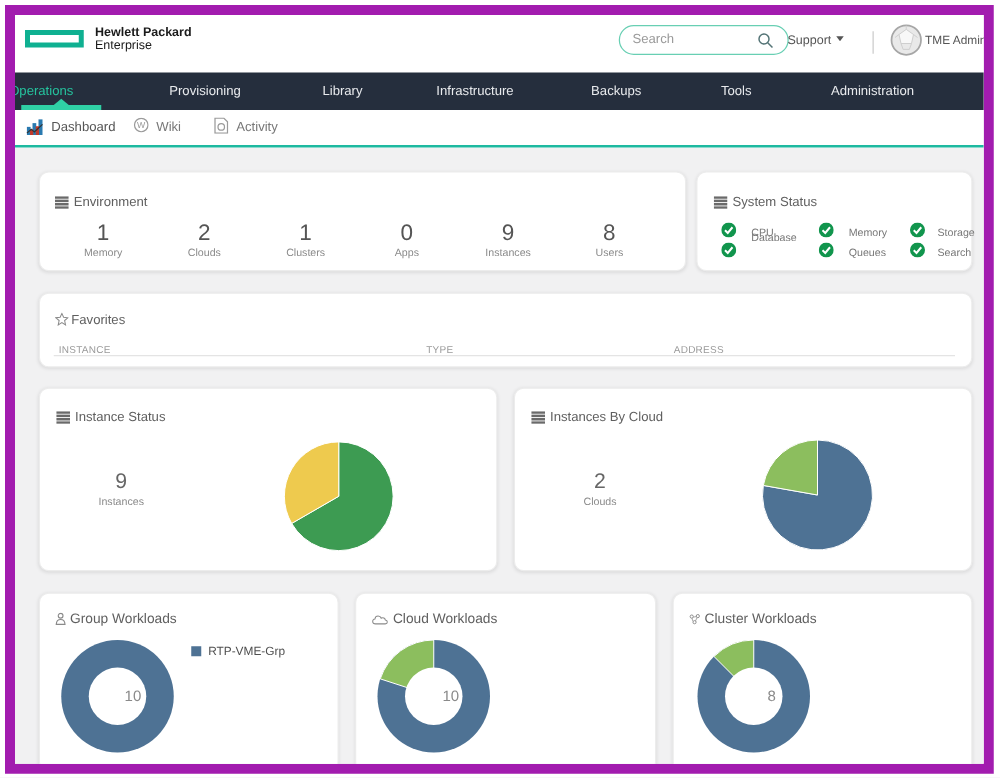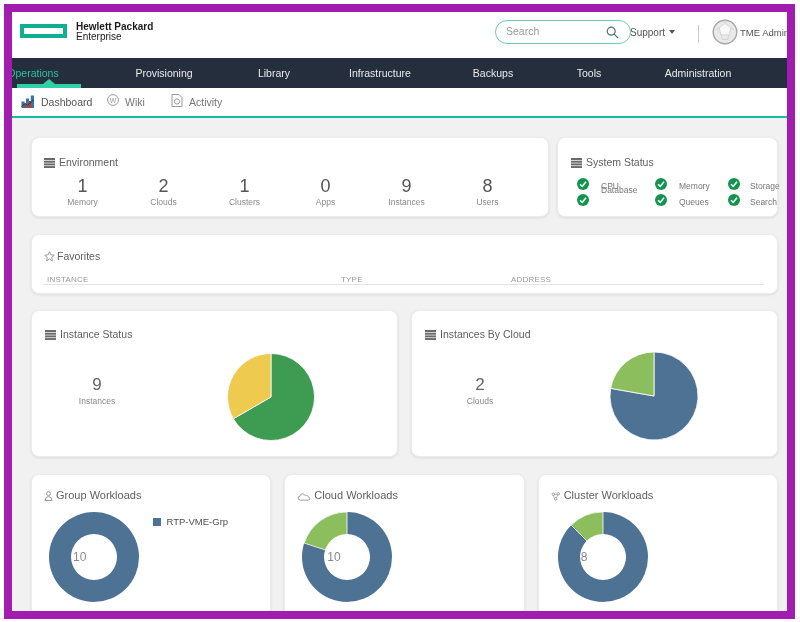--- a/index.html
+++ b/index.html
@@ -50,21 +50,21 @@
 .halfcard{width:380px;height:147px}
 #iscard{margin-right:13px}
 .centernum{position:absolute;text-align:center;width:80px}
 .centernum .n{font-size:17px;color:#666}
 .centernum .l{font-size:8.5px;color:#8a8a8a;margin-top:1px}
 
 .third{flex:1;height:143px;margin-right:13px}
 .third:last-child{margin-right:0}
 .legend{position:absolute;font-size:9.5px;color:#4f4f4f;line-height:13.5px}
 .legend .sq{display:inline-block;width:7.5px;height:7.5px;margin-right:6px;vertical-align:-.5px}
-.dnum{position:absolute;font-size:12px;color:#8a8a8a;text-align:left;width:40px}
+.dnum{position:absolute;font-size:12px;color:#8a8a8a;text-align:right;width:40px}
 </style></head><body>
 <div id="frame">
   <div id="hdr">
     <div id="logo"></div>
     <div id="brand"><b>Hewlett Packard</b><br>Enterprise</div>
     <div id="search">Search<svg width="13" height="13" viewBox="0 0 13 13">
           <circle cx="5.2" cy="5.2" r="4" fill="none" stroke="#557577" stroke-width="1.2"></circle>
           <line x1="8.2" y1="8.2" x2="12" y2="12" stroke="#557577" stroke-width="1.2"></line>
         </svg></div>
     <div class="hitem" style="left:618px">Support<span class="caret"></span></div>
@@ -184,21 +184,21 @@
         <span class="chklbl" style="left:192px;top:59px">Search</span>
       </div>
     </div>
     <div class="card" id="favcard">
       <div class="ctitle" style="left:12px;top:15px"><svg style="margin-right:2px" width="11" height="11" viewBox="0 0 12 12">
             <path d="M6 .8 L7.5 4.2  L11.2 4.6 L8.4 7 L9.2 10.8 L6 8.8 L2.8 10.8 L3.6 7 L.8 4.6 L4.5 4.2 Z" fill="none" stroke="#8a8a8a" stroke-width=".9"></path>
           </svg>Favorites</div>
       <div id="favhead">
           <span style="left:4px">INSTANCE</span>
           <span style="left:298px">TYPE</span>
-          <span style="left:468px">ADDRESS</span>
+          <span style="left:496px">ADDRESS</span>
         </div>
     </div>
     <div class="row">
       <div class="card halfcard" id="iscard">
         <div class="ctitle" style="left:13px;top:17px"><svg width="11" height="10" viewBox="0 0 11 10">
               <rect y="0" width="11" height="2" fill="#6a6a6a"></rect>
               <rect y="2.7" width="11" height="2" fill="#6a6a6a"></rect>
               <rect y="5.4" width="11" height="2" fill="#6a6a6a"></rect>
               <rect y="8.1" width="11" height="2" fill="#6a6a6a"></rect>
             </svg>Instance Status</div>

